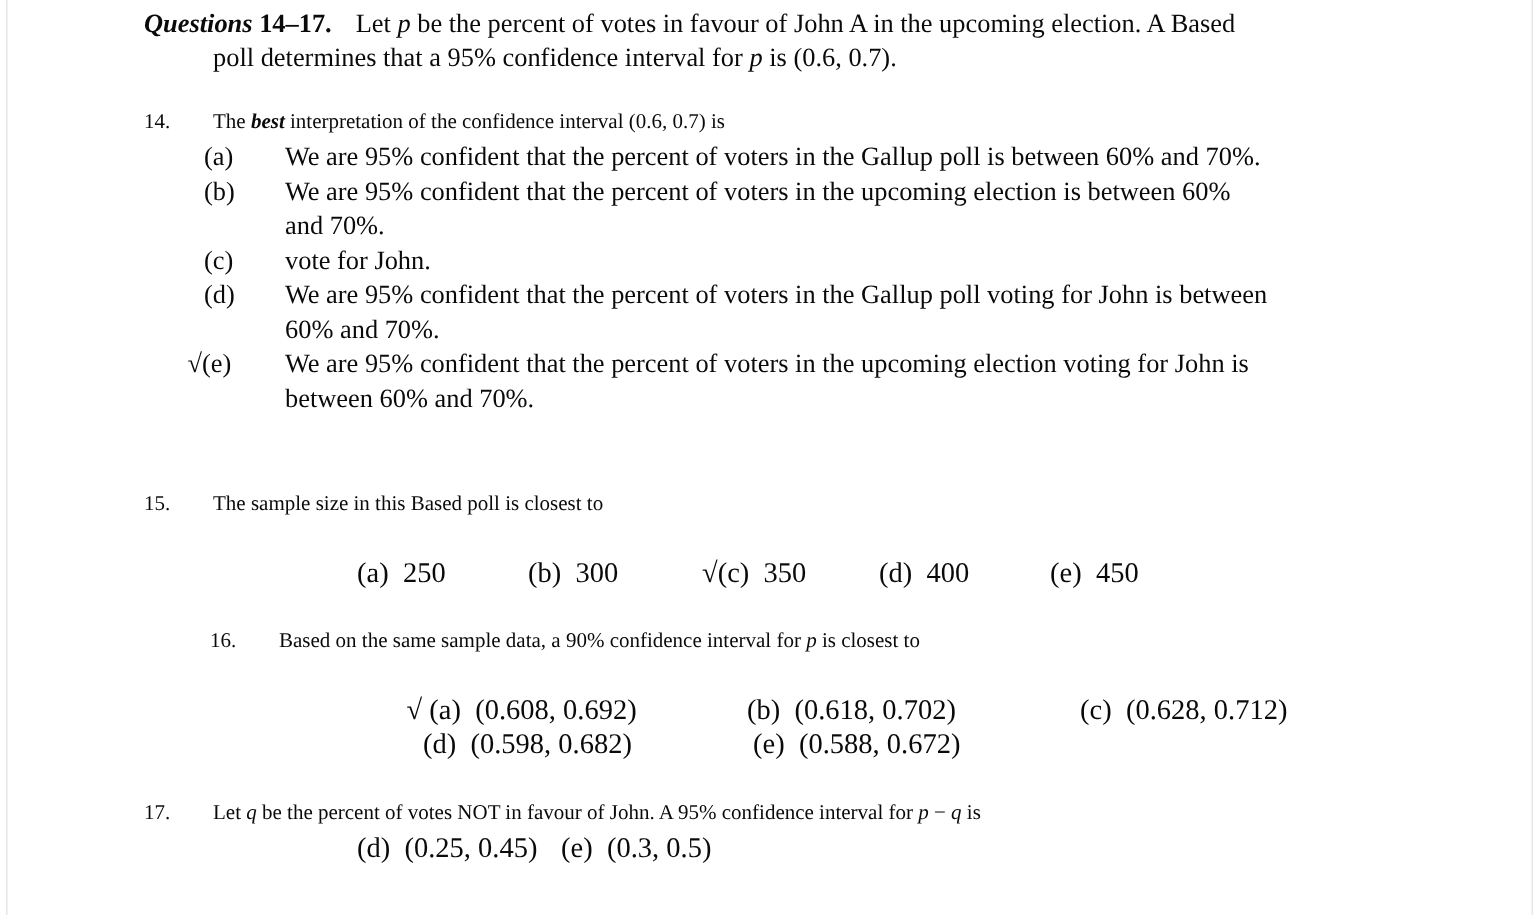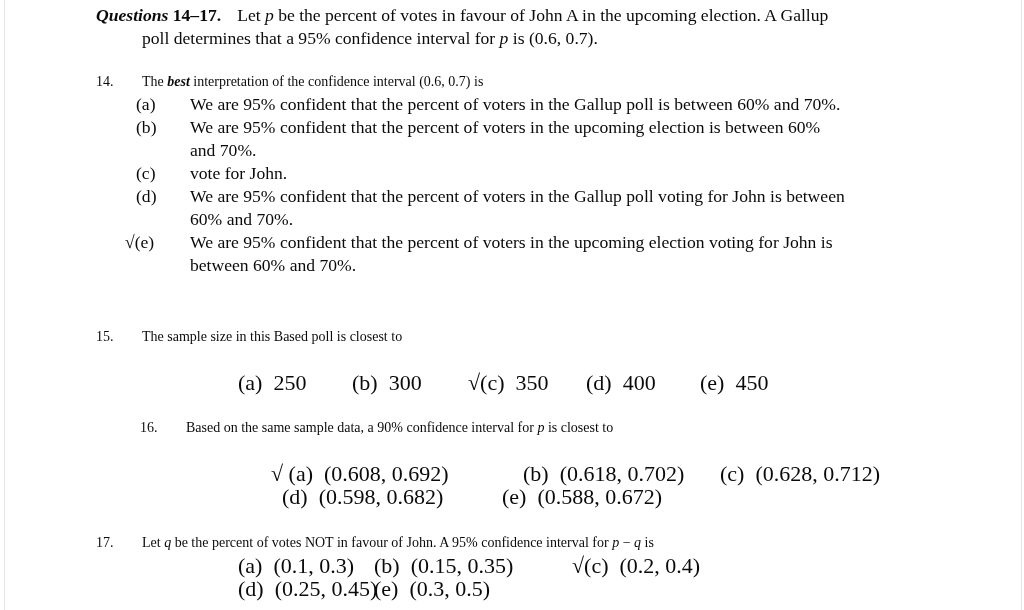--- a/index.html
+++ b/index.html
@@ -96,21 +96,21 @@
     left: 40px;
     top: 0;
     width: 54px;
     white-space: nowrap;
   }
   .opt-lab.checked { left: 29px; width: 65px; }
 
   
   .opt-grid {
     position: relative;
-    font-size: 22px;
+    font-size: 19px;
     line-height: 23px;
     height: 23px;
   }
   .opt-cell {
     position: absolute;
     top: 0;
     white-space: nowrap;
   }
   .chk {
     font-family: "Liberation Serif", "DejaVu Serif", serif;
@@ -130,21 +130,21 @@
 </style>
 </head>
 <body>
 
 <div class="page">
 
   <div class="scan-edge left"></div>
   <div class="scan-edge right"></div>
 
   <div class="blk lead">
-    <div class="l1"><span class="lead-head-it">Questions</span><span class="lead-head-bd"> 14–17.</span><span class="gap-lg"></span><span>Let </span><span class="it">p</span><span> be the percent of votes in favour of John A in the upcoming election.  A Gallup</span></div>
+    <div class="l1"><span class="lead-head-it">Questions</span><span class="lead-head-bd"> 14–17.</span><span class="gap-lg"></span><span>Let </span><span class="it">p</span><span> be the percent of votes in favour of John A in the upcoming election.  A Based</span></div>
     <div class="l2"><span>poll determines that a 95% confidence interval for </span><span class="it">p</span><span> is (0.6,  0.7).</span></div>
   </div>
 
   <div class="q" id="q14">
     <div class="q-head">
       <span class="q-num">14.</span><span>The </span><span class="bi">best</span><span> interpretation of the confidence interval (0.6,  0.7) is</span>
     </div>
     <div class="opts-stack">
 
       <div class="opt-row">
@@ -201,40 +201,35 @@
     </div>
   </div>
 
   <div class="q" id="q16">
     <div class="q-head">
       <span class="q-num">16.</span><span>Based on the same sample data, a 90% confidence interval for </span><span class="it">p</span><span> is closest to</span>
     </div>
     <div class="q16-opts">
       <div class="opt-grid">
         <span class="opt-cell" style="left:131px"><span class="chk">√</span>&nbsp;<span>(a)</span>&nbsp;&nbsp;<span>(0.608, 0.692)</span></span>
-        <span class="opt-cell" style="left:383px"><span>(b)</span>&nbsp;&nbsp;<span>(0.618, 0.702)</span></span>
+        <span class="opt-cell" style="left:358px"><span>(b)</span>&nbsp;&nbsp;<span>(0.618, 0.702)</span></span>
         <span class="opt-cell" style="left:580px"><span>(c)</span>&nbsp;&nbsp;<span>(0.628, 0.712)</span></span>
       </div>
       <div class="opt-grid">
         <span class="opt-cell" style="left:142px"><span>(d)</span>&nbsp;&nbsp;<span>(0.598, 0.682)</span></span>
         <span class="opt-cell" style="left:362px"><span>(e)</span>&nbsp;&nbsp;<span>(0.588, 0.672)</span></span>
       </div>
     </div>
   </div>
 
   <div class="q" id="q17">
     <div class="q-head">
       <span class="q-num">17.</span><span>Let </span><span class="it">q</span><span> be the percent of votes NOT in favour of John.  A 95% confidence interval for </span><span class="it">p</span><span> − </span><span class="it">q</span><span> is</span>
     </div>
     <div class="q17-opts">
       <div class="opt-grid">
-        <span class="opt-cell" style="left:142px"><span>(a)</span>&nbsp;&nbsp;<span>(0.1, 0.3)</span></span>
-        <span class="opt-cell" style="left:278px"><span>(b)</span>&nbsp;&nbsp;<span>(0.15, 0.35)</span></span>
-        <span class="opt-cell" style="left:476px"><span class="chk">√</span><span>(c)</span>&nbsp;&nbsp;<span>(0.2, 0.4)</span></span>
-      </div>
-      <div class="opt-grid">
         <span class="opt-cell" style="left:142px"><span>(d)</span>&nbsp;&nbsp;<span>(0.25, 0.45)</span></span>
         <span class="opt-cell" style="left:278px"><span>(e)</span>&nbsp;&nbsp;<span>(0.3, 0.5)</span></span>
       </div>
     </div>
   </div>
 
 </div>
 
 </body></html>

